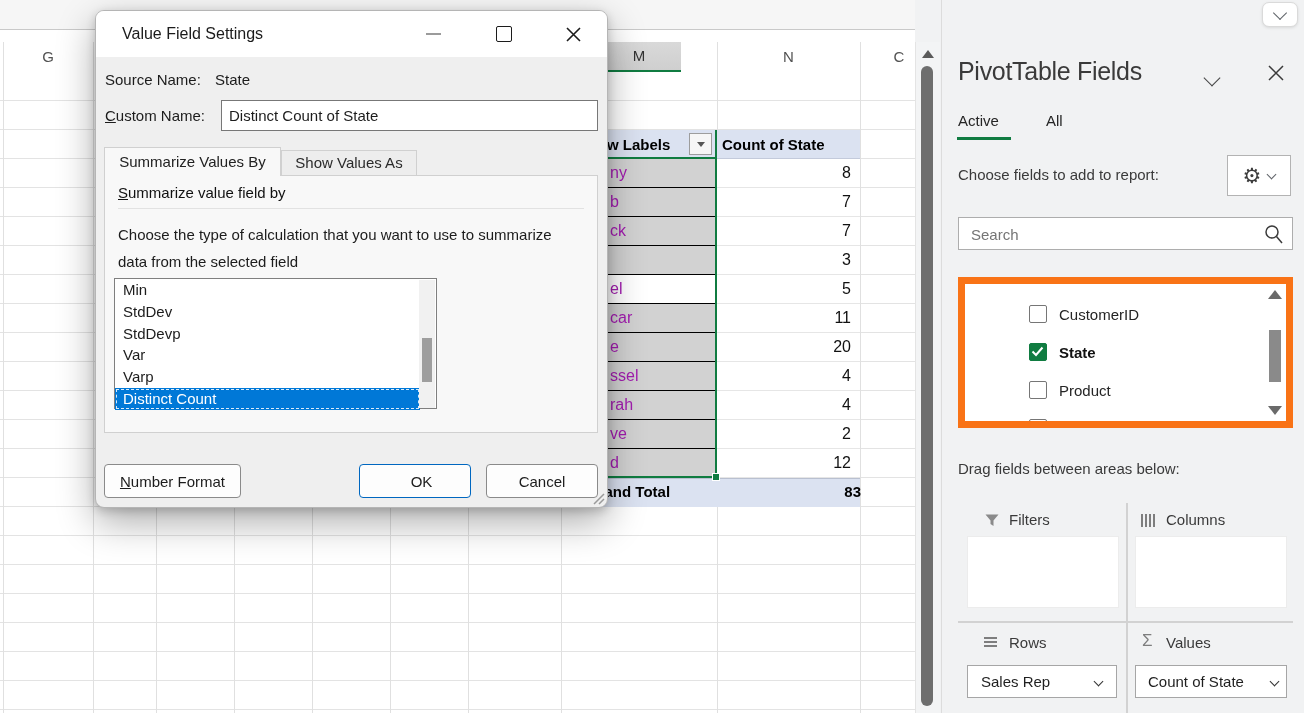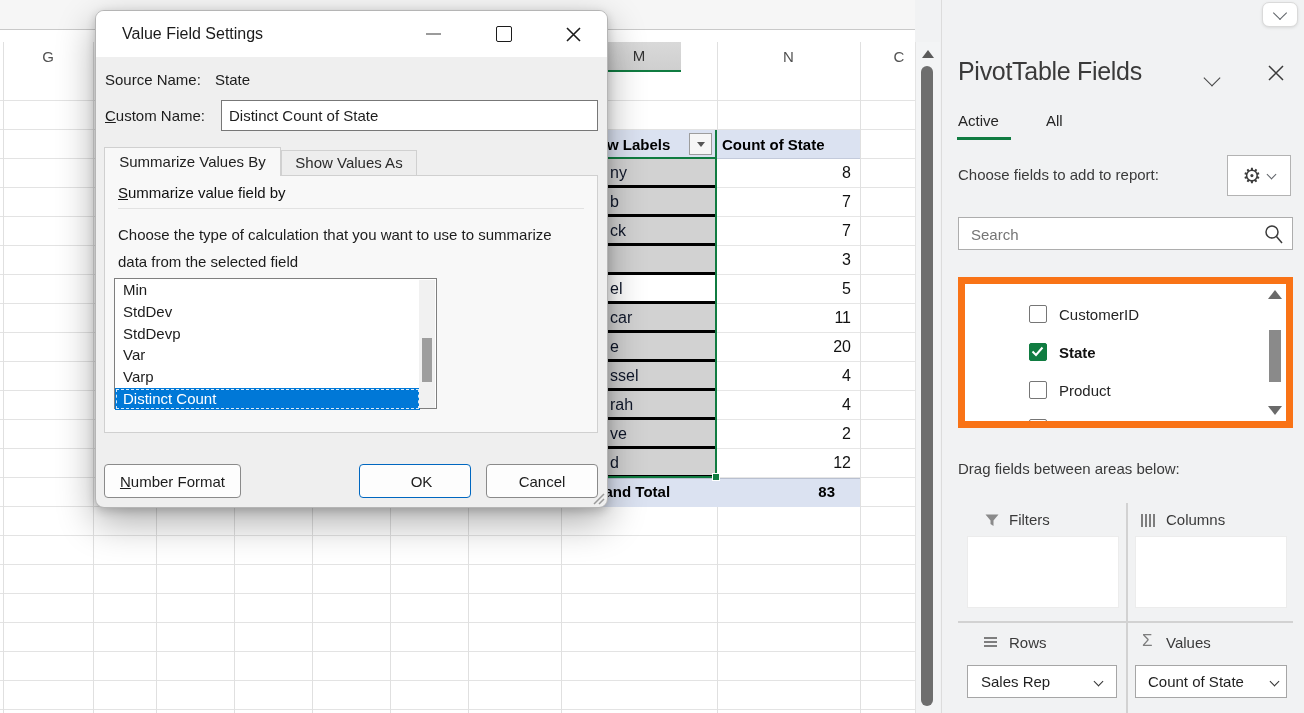--- a/index.html
+++ b/index.html
@@ -13,22 +13,22 @@
   .grid-lines{left:0;top:72px;width:915px;height:641px;
      background:repeating-linear-gradient(to bottom,transparent 0 28px,#e3e3e3 28px 29px);}
   .vline{top:42px;height:671px;width:1px;background:#e0e0e0;}
   .colletter{top:42px;height:30px;line-height:30px;text-align:center;font-size:15px;color:#525252;}
   .mhead{left:561px;top:42px;width:156px;height:30px;background:linear-gradient(#d9d9d9,#cfcfcf);
      border-bottom:2.5px solid #107C41;box-sizing:border-box;text-align:center;line-height:28px;
      font-size:15px;color:#333;padding-left:36px;width:120px;}
   
   .pivot-blue{background:#dbe2f1;}
   .pcell{box-sizing:border-box;font-size:15px;}
-  .plabel{left:561px;width:156px;height:29px;background:#d2d2d2;border-bottom:3px solid #000000;
-     line-height:28px;padding-left:49px;color:#0f172a;box-sizing:border-box;overflow:hidden;}
+  .plabel{left:561px;width:156px;height:29px;background:#d2d2d2;border-bottom:1px solid #000000;
+     line-height:28px;padding-left:49px;color:#a21caf;box-sizing:border-box;overflow:hidden;}
   .pvalue{left:717px;width:143px;height:29px;background:#fff;border-bottom:1px solid #e6e6e6;
      line-height:28px;text-align:right;padding-right:9px;color:#111;box-sizing:border-box;}
   .sel-green{background:#107C41;}
   .filter-btn{left:689px;top:133px;width:23px;height:22px;background:#f6f6f6;border:1px solid #9d9d9d;
      box-sizing:border-box;display:flex;align-items:center;justify-content:center;}
   .tri-down{width:0;height:0;border-left:4px solid transparent;border-right:4px solid transparent;border-top:5px solid #555;}
   
   #dialog{left:95px;top:10px;width:513px;height:498px;background:#efefef;border:1px solid #b5b5b5;
      border-radius:9px;box-shadow:0 14px 38px rgba(0,0,0,.33),0 3px 10px rgba(0,0,0,.18);box-sizing:border-box;}
   .dlg-titlebar{left:0;top:0;width:100%;height:46px;background:#fff;border-radius:8px 8px 0 0;}
@@ -109,21 +109,21 @@
   <div class="abs pvalue" style="top:362px">4</div>
   <div class="abs plabel" style="top:391px">rah</div>
   <div class="abs pvalue" style="top:391px">4</div>
   <div class="abs plabel" style="top:420px">ve</div>
   <div class="abs pvalue" style="top:420px">2</div>
   <div class="abs plabel" style="top:449px">d</div>
   <div class="abs pvalue" style="top:449px">12</div>
 
   <div class="abs pivot-blue" style="left:561px;top:478px;width:299px;height:29px;border-top:1px solid #b9c0d0;box-sizing:border-box;"></div>
   <div class="abs" style="left:587px;top:478px;height:29px;line-height:28px;font-weight:bold;font-size:15px;color:#000;">Grand Total</div>
-  <div class="abs" style="left:701px;top:478px;width:143px;height:29px;line-height:28px;text-align:right;padding-right:9px;font-weight:bold;font-size:15px;color:#000;box-sizing:border-box;">83</div>
+  <div class="abs" style="left:727px;top:478px;width:143px;height:29px;line-height:28px;text-align:right;padding-right:9px;font-weight:bold;font-size:15px;color:#000;box-sizing:border-box;">83</div>
 
   <div class="abs sel-green" style="left:714.5px;top:130px;width:2.5px;height:347px;"></div>
   <div class="abs sel-green" style="left:561px;top:157px;width:156px;height:2px;"></div>
   <div class="abs sel-green" style="left:561px;top:475.5px;width:154px;height:2.5px;"></div>
   <div class="abs" style="left:711.5px;top:472.5px;width:8px;height:8px;background:#107C41;border:1.5px solid #fff;box-sizing:border-box;"></div>
 
   <div id="dialog" class="abs">
     <div class="abs dlg-titlebar"></div>
     <div class="abs dlg-title">Value Field Settings</div>
     <div class="abs winbtn" style="left:321px;top:13px;width:32px;height:20px;">

